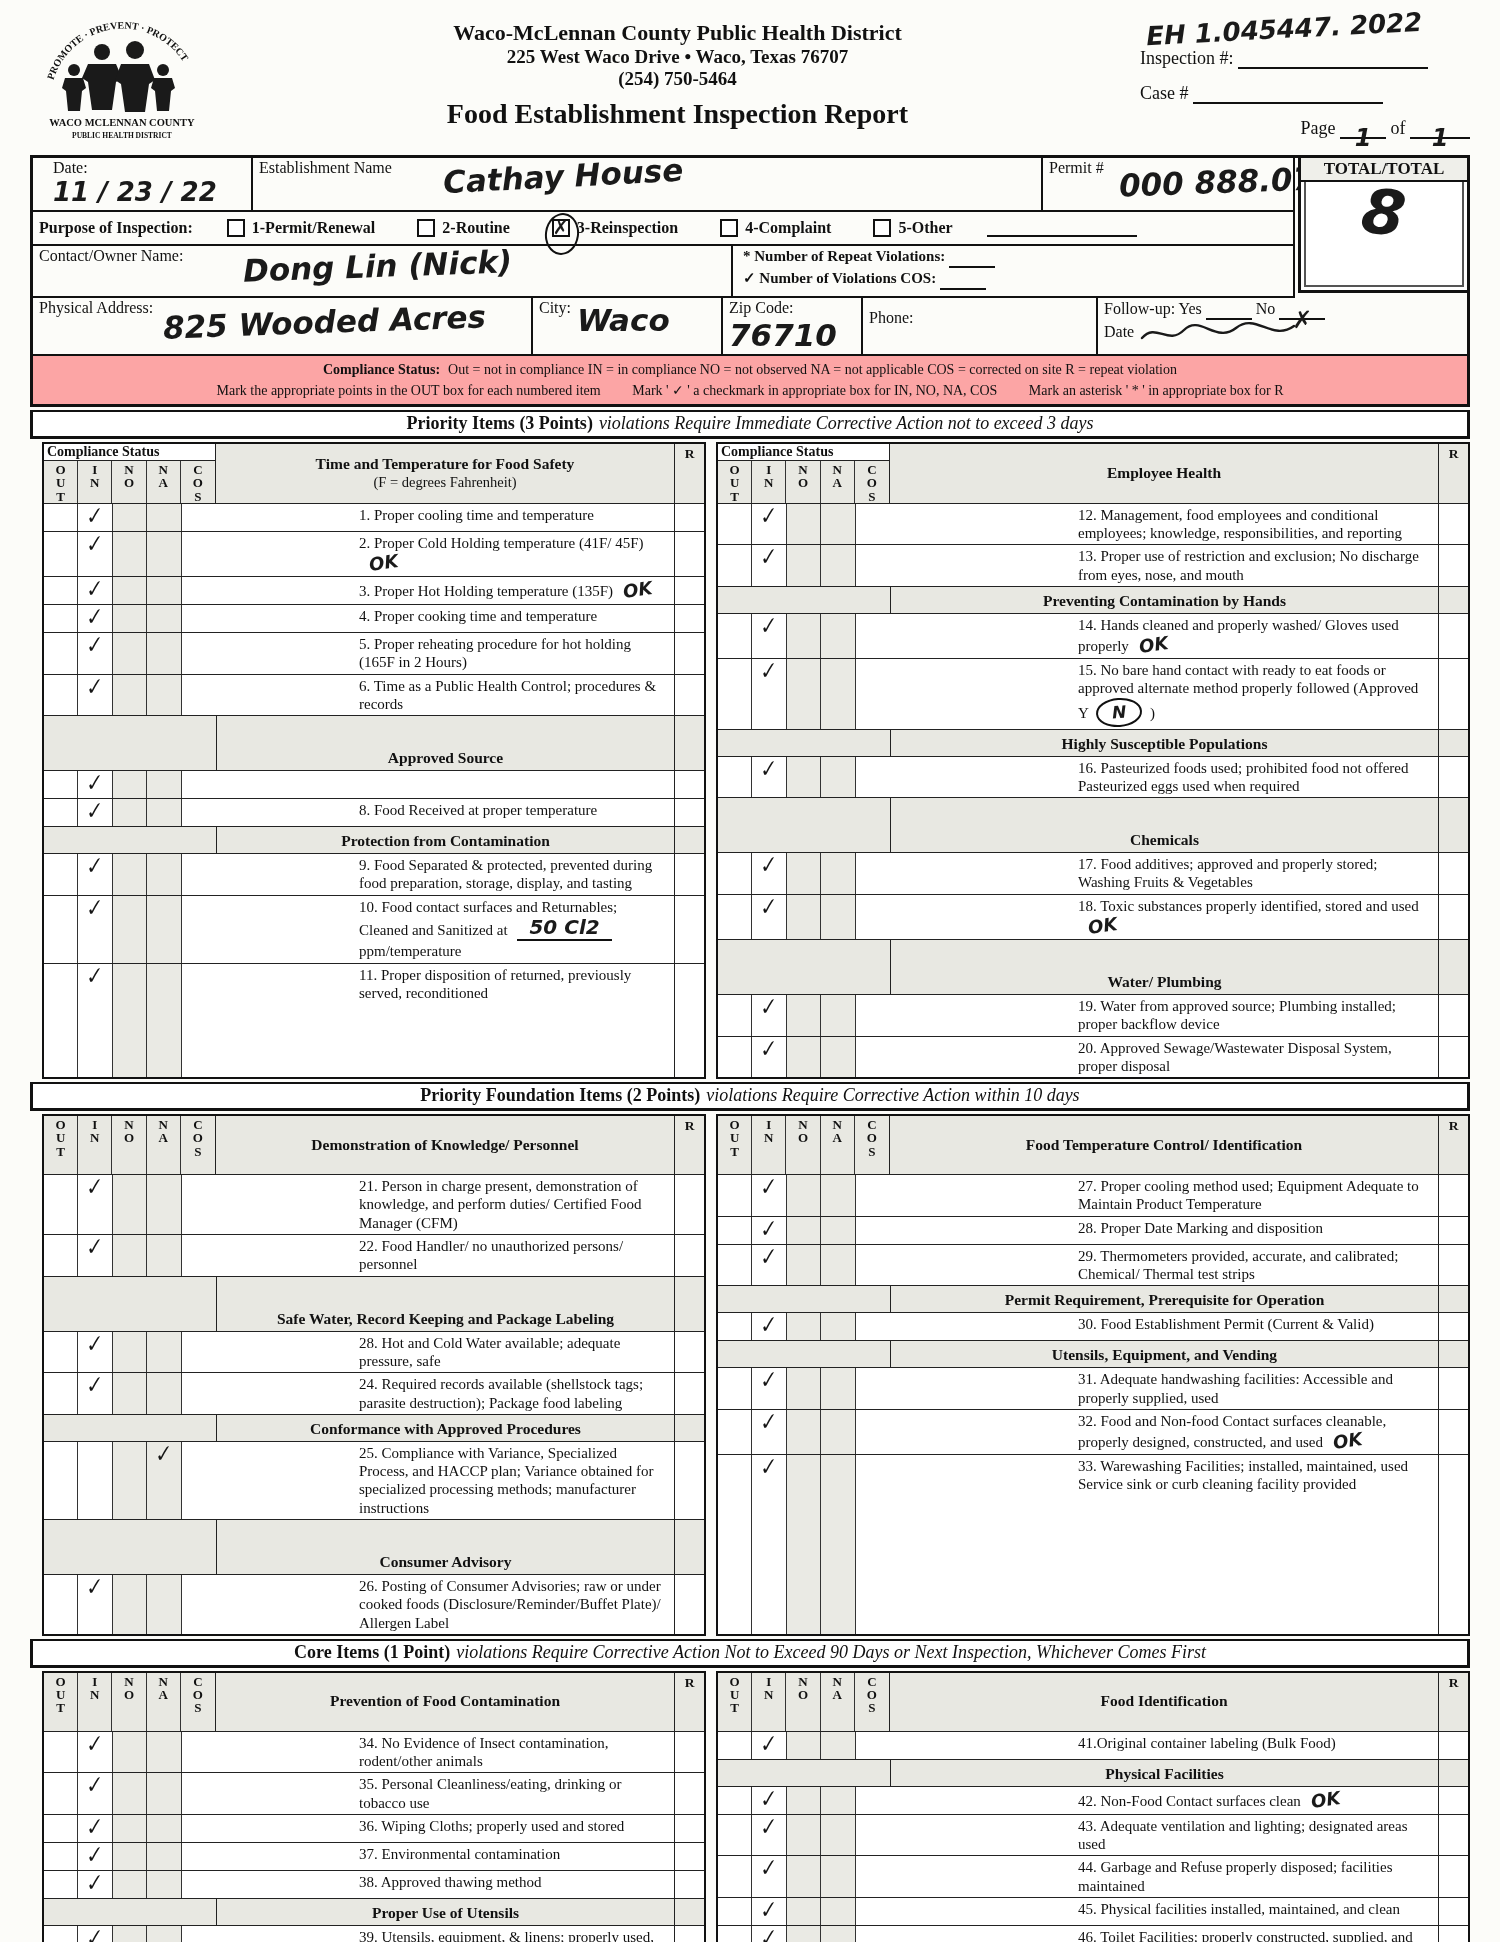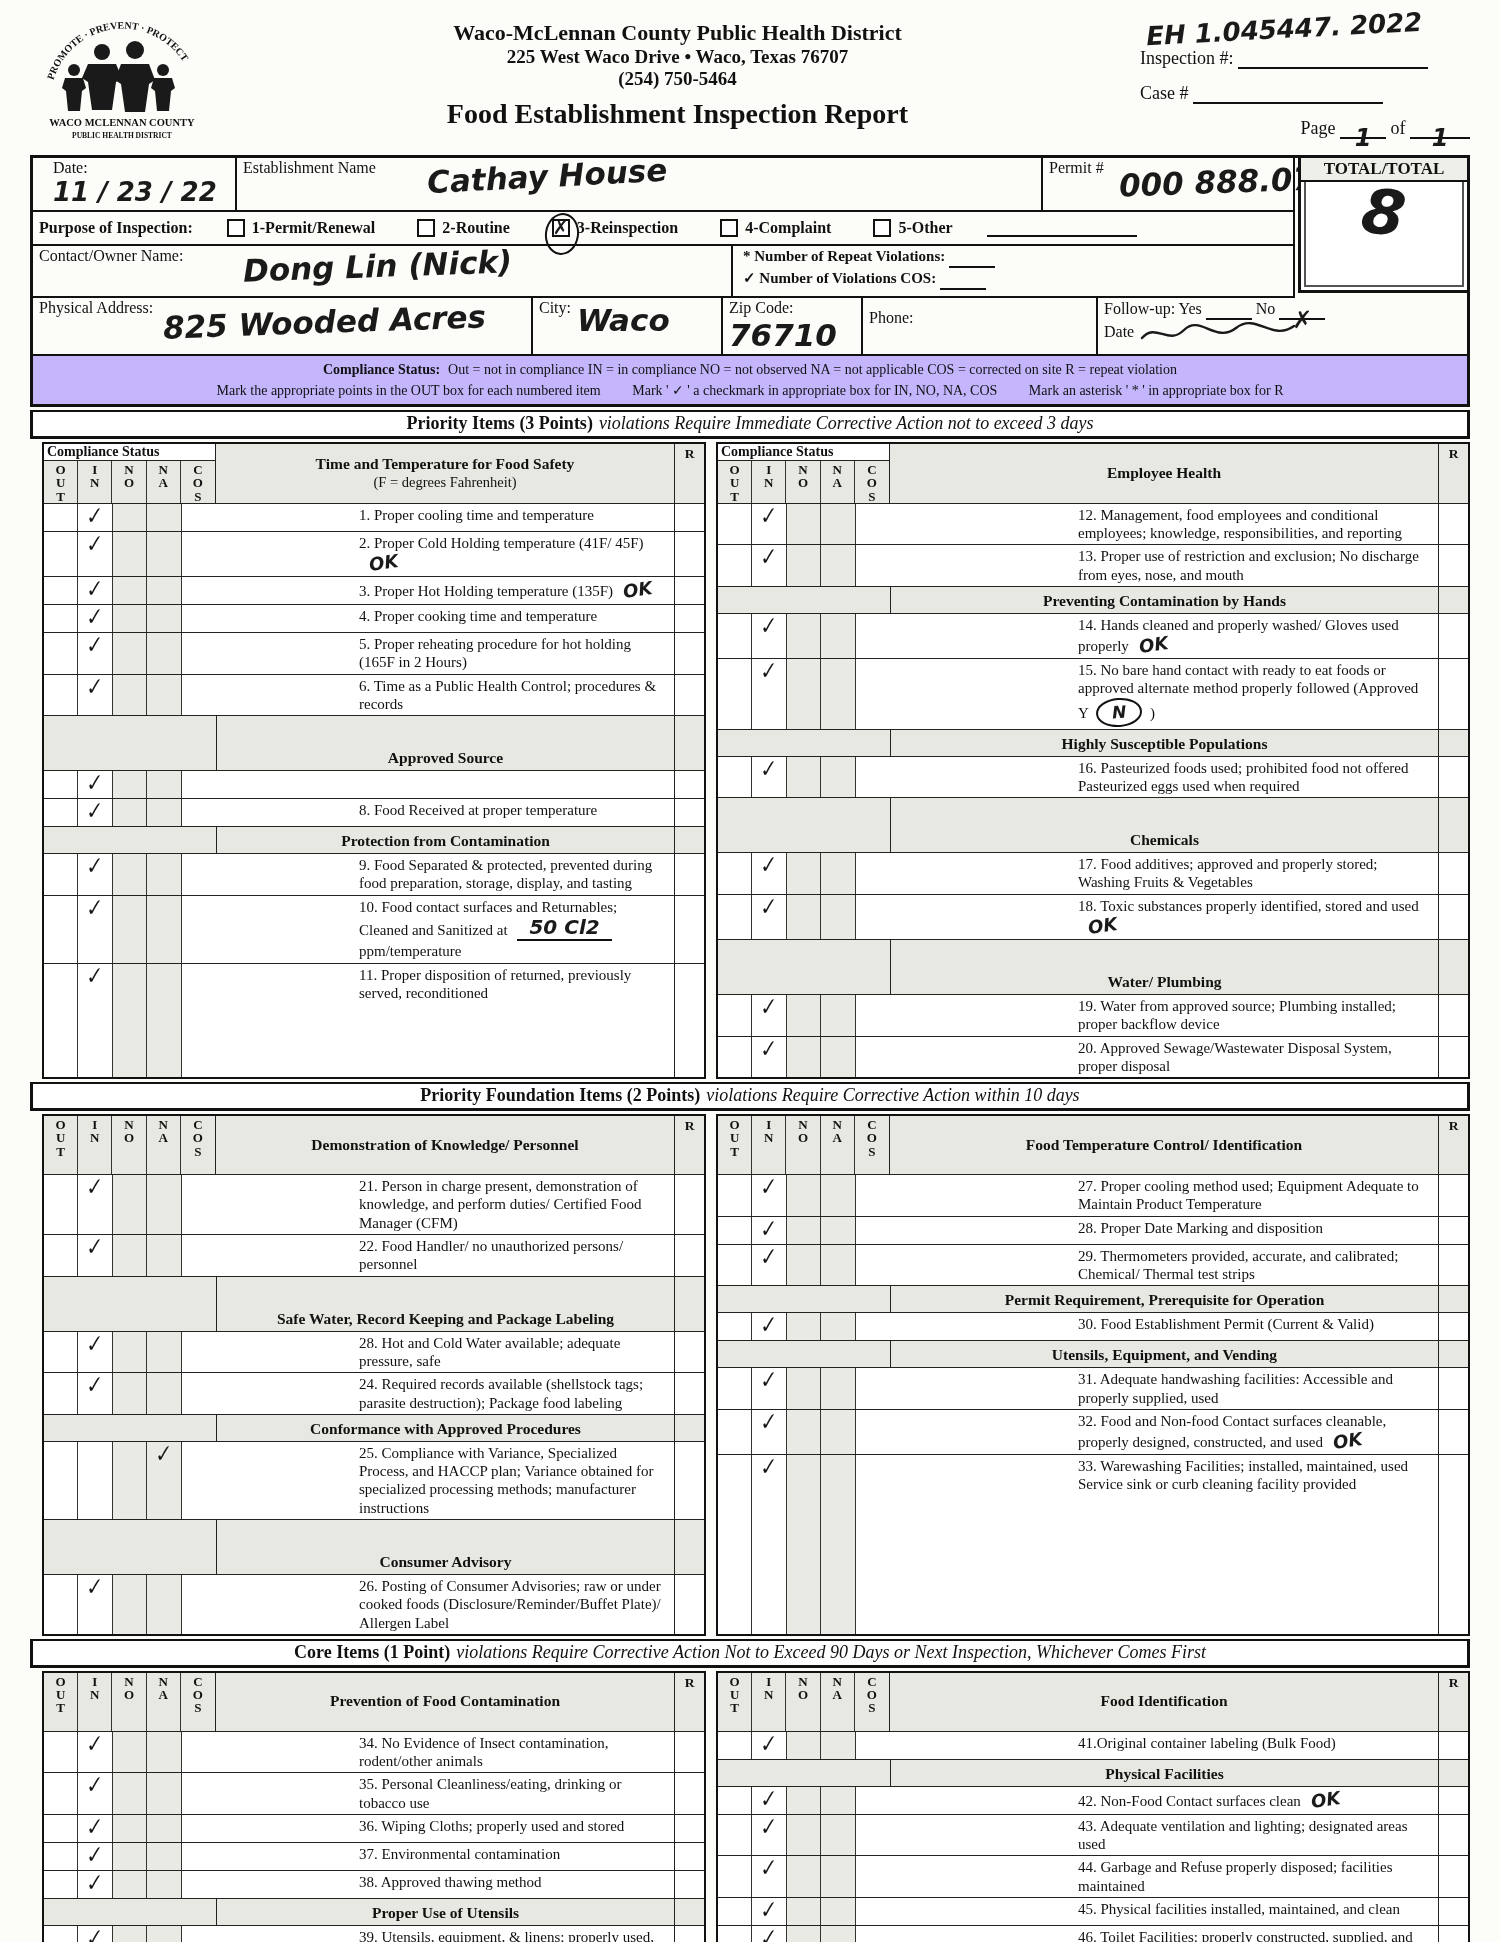--- a/index.html
+++ b/index.html
@@ -32,21 +32,21 @@
   .ilbl{font-size:16px;}
   .hw-md{font-size:26px;font-weight:bold;white-space:nowrap;}
   .hw-lg{font-size:31px;font-weight:bold;white-space:nowrap;}
   .prow{display:flex;align-items:center;gap:34px;font-size:16px;font-weight:bold;padding:3px 6px;min-height:26px;}
   .purpose{display:flex;align-items:center;position:relative;}
   .cb{width:14px;height:14px;border:2px solid #111;display:inline-block;margin-right:7px;position:relative;background:#fff;}
   .cb .xmark{position:absolute;top:-5px;left:-1px;font-size:19px;font-weight:bold;font-family:"DejaVu Sans",sans-serif;}
   .cb .circ{position:absolute;width:30px;height:38px;border:2.5px solid #111;border-radius:50%;top:-8px;left:-9px;transform:rotate(8deg);}
   .viol-lines{font-size:15px;font-weight:bold;line-height:1.45;padding:0 10px;}
   .fu-cell{font-size:16px;line-height:1.3;}
-  .legend{background:#c4b5fd;text-align:center;font-size:14px;padding:3px 6px;line-height:1.5;}
+  .legend{background:#fca5a5;text-align:center;font-size:14px;padding:3px 6px;line-height:1.5;}
   .legend b{margin-right:8px;}
   .seg{margin:16px 14px;}
   
   .band-title{border:3px solid #111;border-top-width:2px;margin-top:3px;text-align:center;font-size:18px;padding:1px 0 2px;background:#fff;}
   .band-title b{margin-right:6px;}
   .band{display:flex;gap:10px;margin-top:3px;align-items:stretch;padding-left:12px;}
   .side{border:2.5px solid #111;flex:1;display:flex;flex-direction:column;background:#fff;}
   .side.left{flex:0 0 660px;}
   .row{display:flex;border-top:1.5px solid #222;align-items:stretch;}
   .side .row:first-child{border-top:none;}
@@ -121,21 +121,21 @@
     </div>
   </div>
 
   <div class="info">
     <div class="score-box">
       <div class="slbl">TOTAL/TOTAL</div>
       <span class="hw score-hw">8</span>
     </div>
 
     <div class="irow rm" style="min-height:52px;">
-      <div class="icell" style="width:204px;padding-left:20px;">
+      <div class="icell" style="width:220px;padding-left:20px;">
         <span class="ilbl">Date:</span>
         <span class="hw hw-md">11 / 23 / 22</span>
       </div>
       <div class="icell" style="flex:1;">
         <span class="ilbl">Establishment Name</span>
         <span class="hw hw-lg" style="position:absolute;left:190px;top:0;transform:rotate(-3deg);">Cathay House</span>
       </div>
       <div class="icell" style="width:250px;">
         <span class="ilbl">Permit #</span>
         <span class="hw hw-lg" style="position:absolute;left:76px;top:6px;transform:rotate(-2deg);">000 888.07</span>

